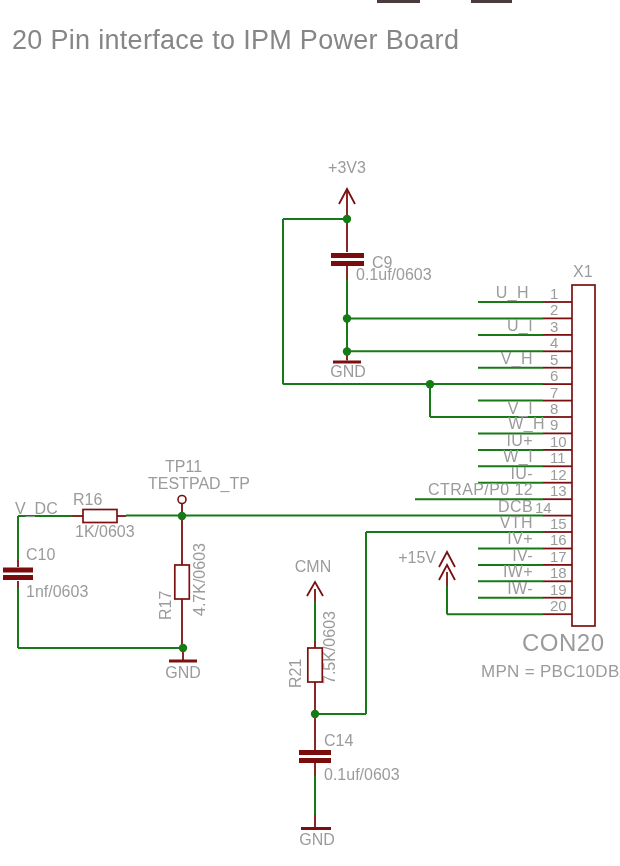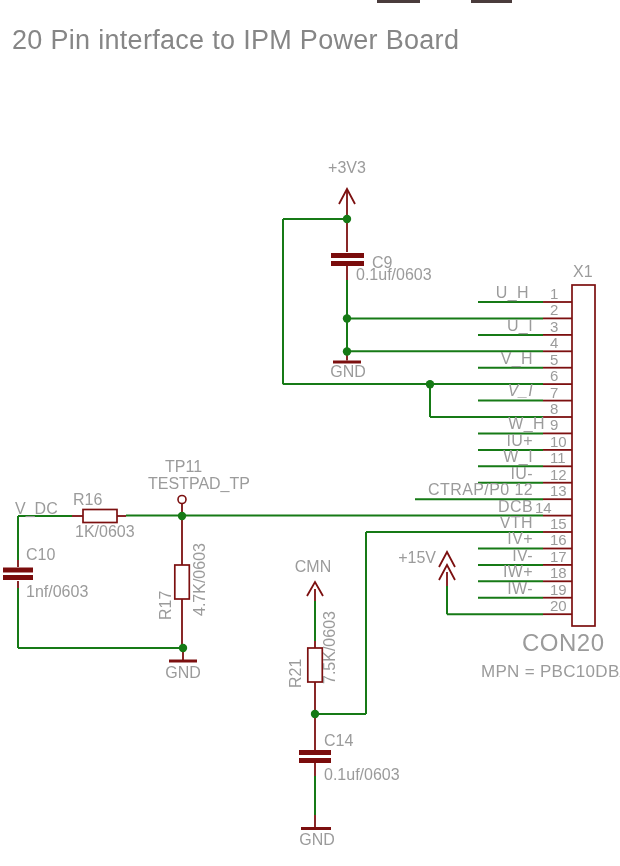--- a/index.html
+++ b/index.html
@@ -223,21 +223,21 @@
   <div class="lbl num" style="left: 550px; width: 30px; top: 286px;">1</div>
       <div class="lbl net" style="left: 346px; width: 183px; top: 284px;">U_H</div>
       <div class="lbl num" style="left: 550px; width: 30px; top: 302px;">2</div>
       <div class="lbl num" style="left: 550px; width: 30px; top: 319px;">3</div>
       <div class="lbl net" style="left: 350px; width: 183px; top: 317px;">U_I</div>
       <div class="lbl num" style="left: 550px; width: 30px; top: 335px;">4</div>
       <div class="lbl num" style="left: 550px; width: 30px; top: 352px;">5</div>
       <div class="lbl net" style="left: 350px; width: 183px; top: 350px;">V_H</div>
       <div class="lbl num" style="left: 550px; width: 30px; top: 368px;">6</div>
       <div class="lbl num" style="left: 550px; width: 30px; top: 385px;">7</div>
-      <div class="lbl net" style="left: 350px; width: 183px; top: 382px; font-style: italic;">V_I</div>
+      <div class="lbl net" style="left: 350px; width: 183px; top: 400px;">V_I</div>
       <div class="lbl num" style="left: 550px; width: 30px; top: 401px;">8</div>
       <div class="lbl num" style="left: 550px; width: 30px; top: 417px;">9</div>
       <div class="lbl net" style="left: 362px; width: 183px; top: 415px;">W_H</div>
       <div class="lbl num" style="left: 550px; width: 30px; top: 434px;">10</div>
       <div class="lbl net" style="left: 350px; width: 183px; top: 432px;">IU+</div>
       <div class="lbl num" style="left: 550px; width: 30px; top: 450px;">11</div>
       <div class="lbl net" style="left: 350px; width: 183px; top: 448px;">W_I</div>
       <div class="lbl num" style="left: 550px; width: 30px; top: 467px;">12</div>
       <div class="lbl net" style="left: 350px; width: 183px; top: 465px; text-align: right;">IU-</div>
       <div class="lbl num" style="left: 550px; width: 30px; top: 483px;">13</div>

